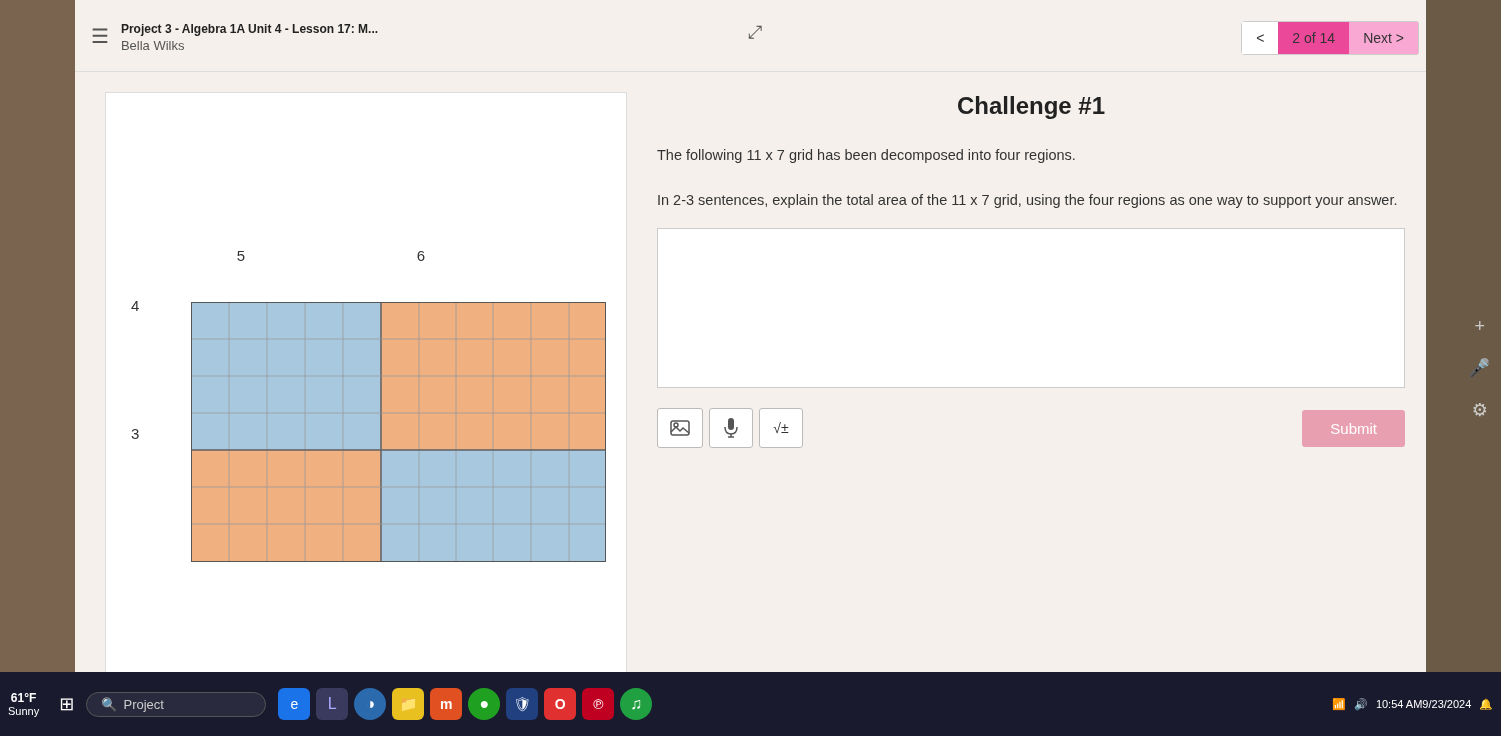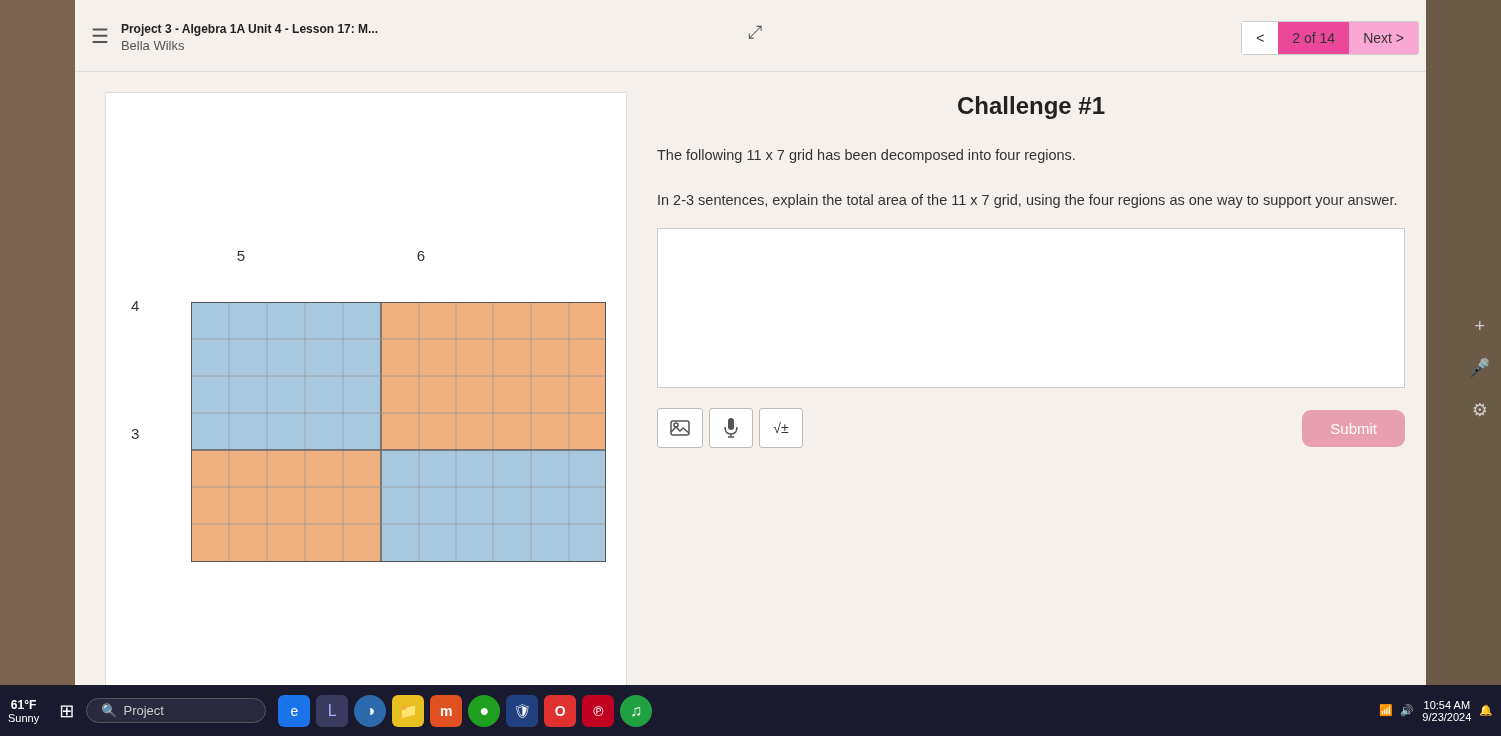--- a/index.html
+++ b/index.html
@@ -276,30 +276,30 @@
     }
 
     .submit-btn {
       margin-left: auto;
       background: #e8a0b0;
       border: none;
       padding: 10px 28px;
       cursor: pointer;
       font-size: 15px;
       color: #fff;
-      border-radius: 9px;
+      border-radius: 3px;
     }
 
     
     .taskbar {
       position: fixed;
       bottom: 0;
       left: 0;
       width: 1501px;
-      height: 51px;
+      height: 64px;
       background: #1a1a2e;
       display: flex;
       align-items: center;
       padding: 0 8px;
       gap: 4px;
       z-index: 100;
     }
 
     .taskbar-weather {
       display: flex;
@@ -360,21 +360,21 @@
       margin-left: auto;
       display: flex;
       align-items: center;
       gap: 8px;
       color: white;
       font-size: 11px;
     }
 
     .taskbar-time {
       display: flex;
-      flex-direction: column;
+      flex-direction: row;
       align-items: center;
     }
 
     
     .side-accent-right {
       position: absolute;
       right: 0;
       top: 0;
       width: 75px;
       height: 736px;

